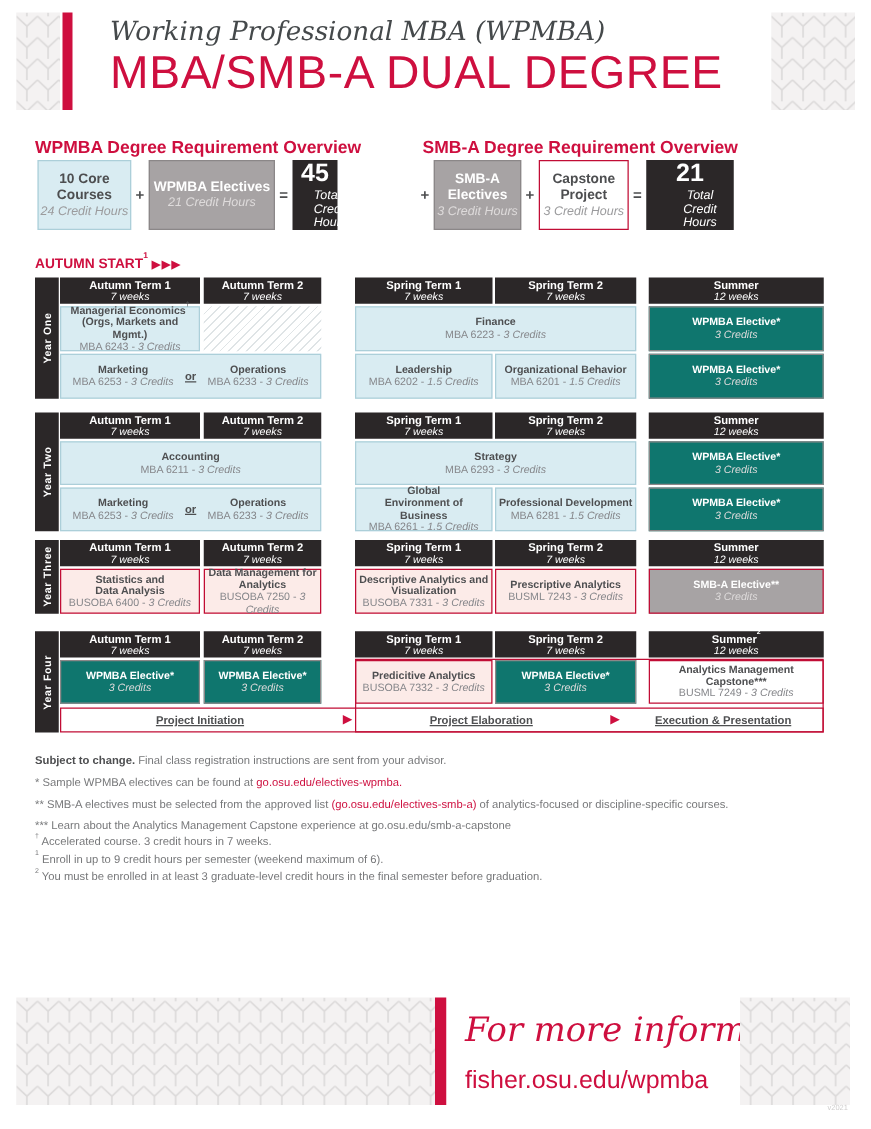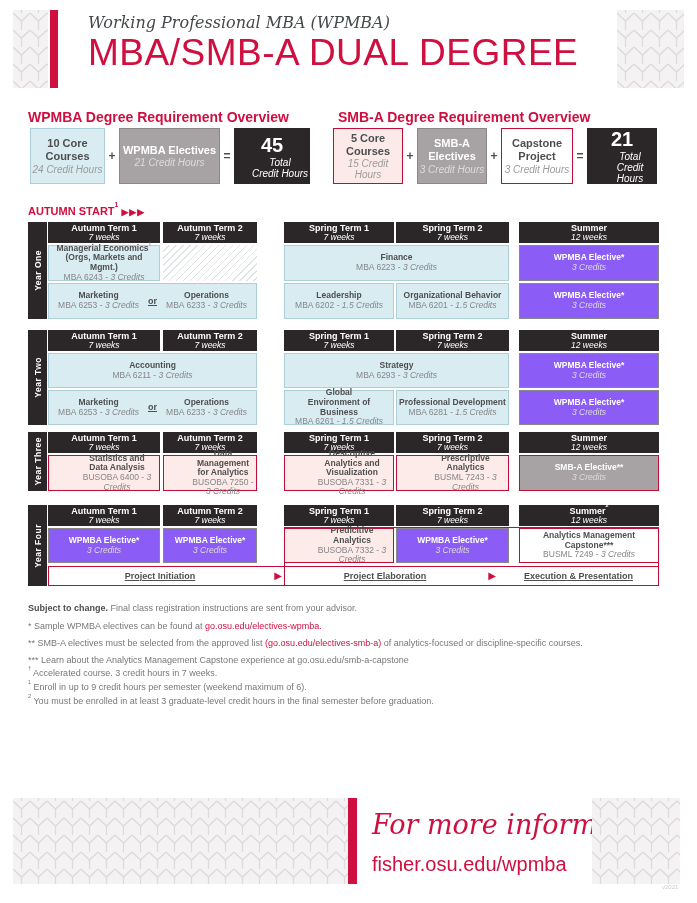--- a/index.html
+++ b/index.html
@@ -2,27 +2,27 @@
 <html><head>
 <meta charset="utf-8">
 <style>
   html,body{margin:0;padding:0;background:#fff;}
   #page{position:relative;width:697px;height:903px;background:#fff;font-family:"Liberation Sans",sans-serif;overflow:hidden;}
   .abs{position:absolute;}
   
   .chev{position:absolute;background:#f4f2f2;overflow:hidden;}
   
   .redbar{position:absolute;background:#ce0f3f;}
-  .eyebrow{font-family:"DejaVu Serif",serif;font-style:italic;font-size:16px;color:#45494b;}
+  .eyebrow{font-family:"DejaVu Serif",serif;font-style:italic;font-size:21px;color:#45494b;}
   .bigtitle{font-size:37px;color:#ce0f3f;letter-spacing:0.5px;line-height:1.05;margin-top:2px;white-space:nowrap;}
   
   .ovtitle{position:absolute;top:109px;font-weight:bold;font-size:14px;color:#ce0f3f;white-space:nowrap;}
   .ov-row{position:absolute;top:128px;display:flex;align-items:center;height:56px;}
   .rbox{box-sizing:border-box;height:56px;display:flex;flex-direction:column;justify-content:center;text-align:center;padding:2px 1px;}
-  .w75{width:75px}.w78{width:101px}.w59{width:76px}.w70{width:70px}.w72{width:72px}
+  .w75{width:75px}.w78{width:101px}.w59{width:36px}.w70{width:70px}.w72{width:72px}
   .rblue{background:#d9ecf2;border:1px solid #accfd9;}
   .rgray{background:#a7a3a4;border:1px solid #8b8788;}
   .rpink{background:#fbeae8;border:1.5px solid #c10d35;}
   .rwhite{background:#fff;border:1.5px solid #c10d35;}
   .rblack{background:#2b2728;}
   .bt{font-weight:bold;font-size:11px;line-height:1.15;color:#4d4e50;}
   .rgray .bt{color:#fff;}
   .bs{font-style:italic;font-size:10px;color:#9b9b9d;margin-top:1px;line-height:1.1;}
   .rgray .bs{color:#dedbdb;}
   .rblack .big{font-size:20px;font-weight:bold;color:#fff;line-height:1.1;}
@@ -32,22 +32,22 @@
   .astart{position:absolute;left:28px;top:205px;font-weight:bold;font-size:11px;color:#ce0f3f;}
   .astart .arr{letter-spacing:1px;font-size:9px;}
   .sb{position:absolute;left:28px;width:19px;background:#2b2728;display:flex;align-items:center;justify-content:center;}
   .sb span{writing-mode:vertical-rl;transform:rotate(180deg);color:#fff;font-weight:bold;font-size:8.5px;letter-spacing:0.5px;white-space:nowrap;}
   .cell{position:absolute;box-sizing:border-box;display:flex;flex-direction:column;justify-content:center;align-items:center;text-align:center;line-height:1.12;padding:2px;}
   .cell .t{font-weight:bold;font-size:8.5px;color:#4e4f51;}
   .cell .t2{font-weight:bold;font-size:8.5px;color:#4e4f51;}
   .cell .c{font-size:8.5px;color:#85868a;}
   .cell .c em{font-style:italic;}
   .blue{background:#d9ecf2;border:1px solid #accfd9;}
-  .pink{background:#fcebe8;border:1.5px solid #c10d35;padding-left:28px;}
-  .grayc{background:#8b5cf6;border:1px solid #8b8788;}
+  .pink{background:#fcebe8;border:1.5px solid #c10d35;}
+  .grayc{background:#0f766e;border:1px solid #8b8788;}
   .grayc .t{color:#fff;}
   .grayc .c{color:#dedbdb;}
   .gray-red{background:#a7a3a4;border:1.5px solid #c10d35;}
   .gray-red .t{color:#fff;}
   .gray-red .c{color:#dedbdb;}
   .whitec{background:#fff;border:1.5px solid #c10d35;}
   .ghead{background:#2b2728;}
   .ghead .t{color:#fff;font-size:9px;}
   .ghead .w{color:#fff;font-size:8.5px;font-style:italic;font-weight:normal;}
   .hatch{background:repeating-linear-gradient(135deg,#ffffff 0 4px,#dfe4e6 4px 5px);}
@@ -133,24 +133,20 @@
     <div class="op">=</div>
     <div class="rbox rblack w59">
       <div class="big">45</div>
       <div class="bs">Total</div>
       <div class="bs" style="margin-top:0;">Credit Hours</div>
     </div>
   </div>
 
   <div class="ovtitle" style="left:338px;">SMB-A Degree Requirement Overview</div>
   <div class="ov-row" style="left:333px;">
-    <div class="rbox rpink w70">
-      <div class="bt">5 Core Courses</div>
-      <div class="bs">15 Credit Hours</div>
-    </div>
     <div class="op">+</div>
     <div class="rbox rgray w70">
       <div class="bt">SMB-A Electives</div>
       <div class="bs">3 Credit Hours</div>
     </div>
     <div class="op">+</div>
     <div class="rbox rwhite w72">
       <div class="bt">Capstone Project</div>
       <div class="bs">3 Credit Hours</div>
     </div>

